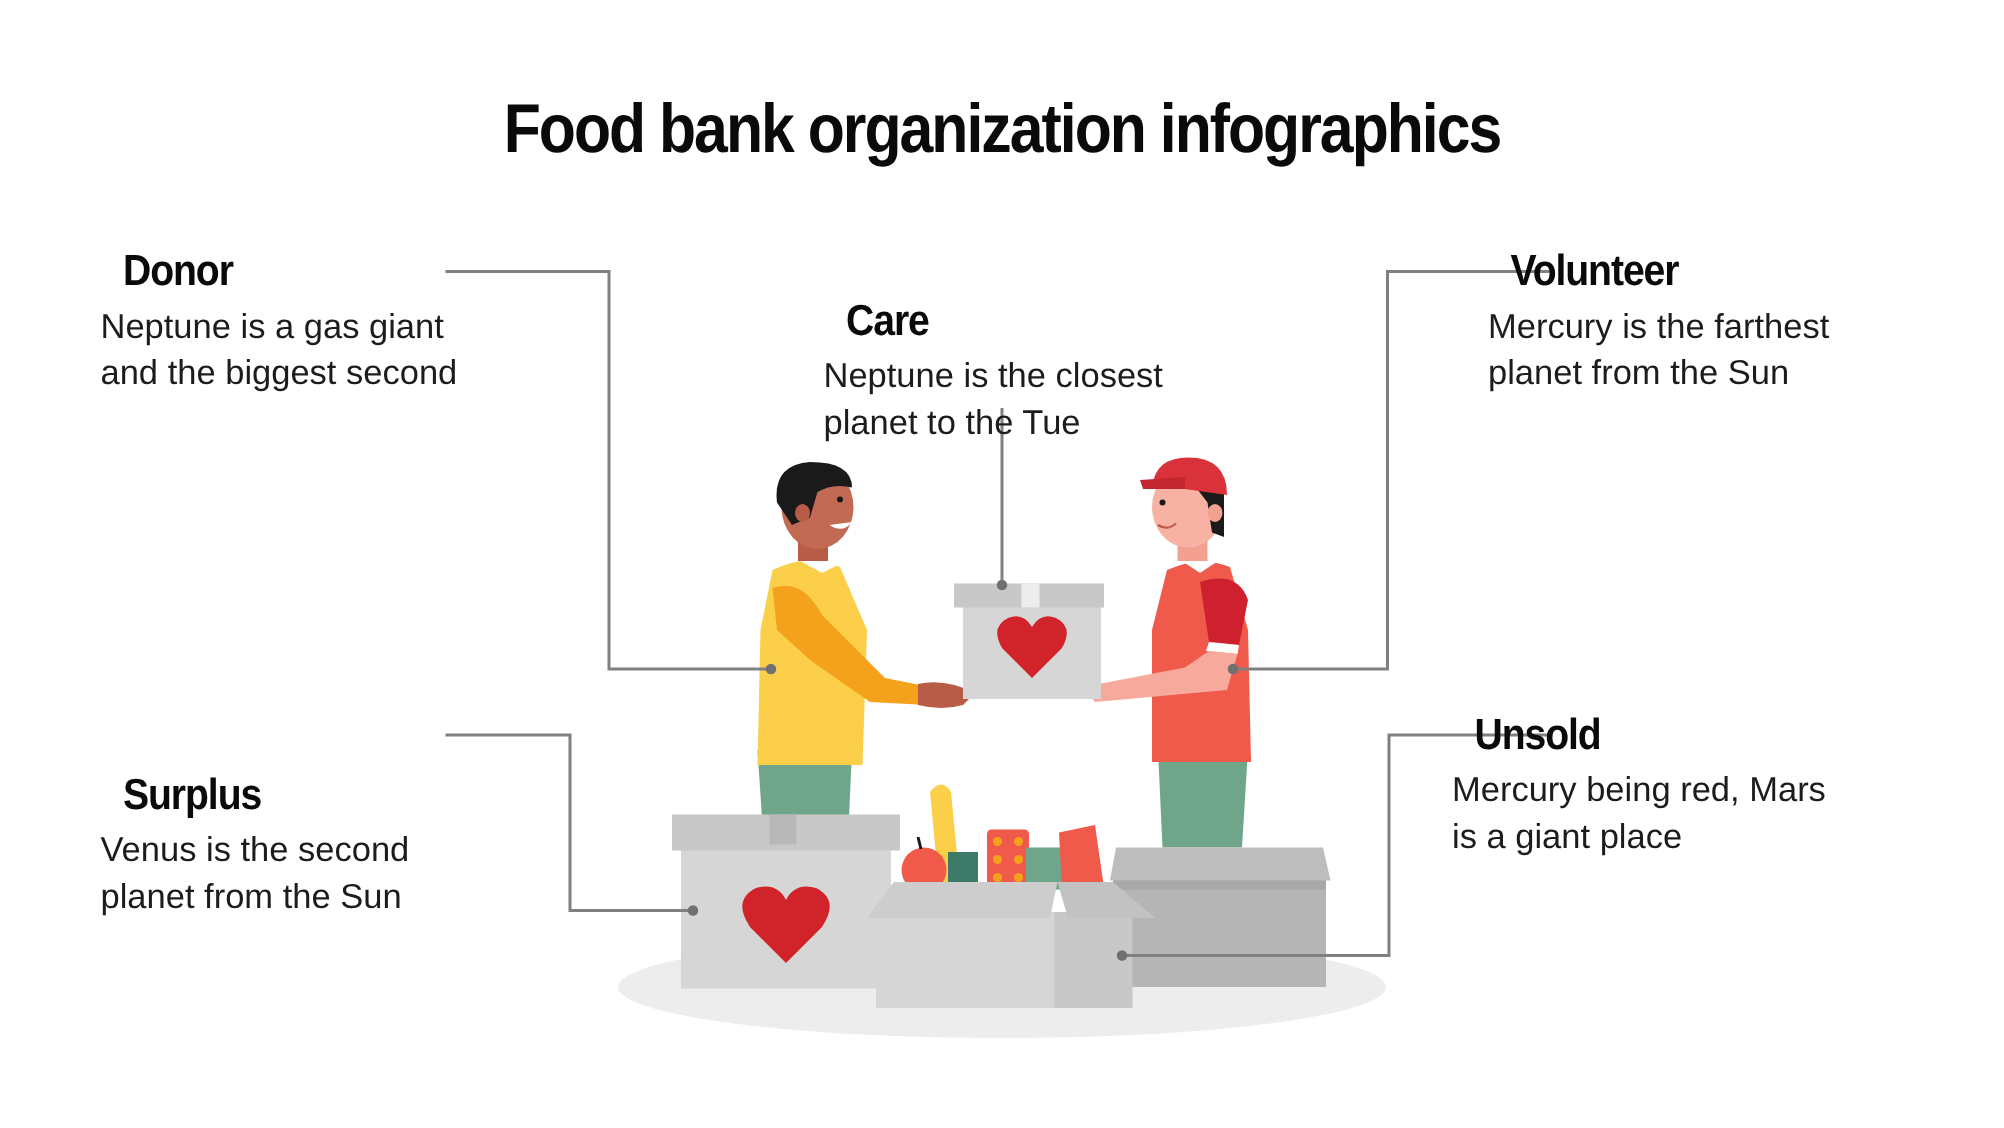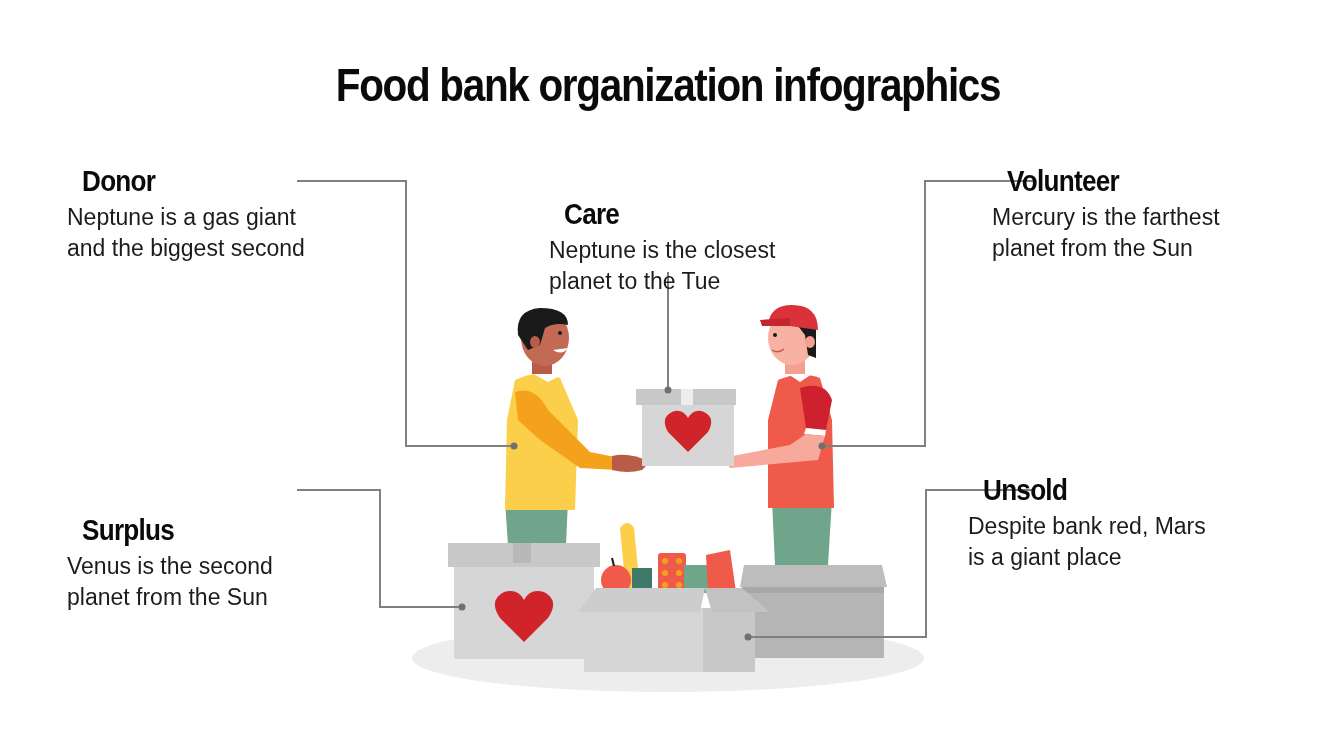--- a/index.html
+++ b/index.html
@@ -153,15 +153,15 @@
 </div>
 
 <div class="block" id="surplus">
   <div class="head">Surplus</div>
   <div class="desc">Venus is the second</div>
   <div class="desc">planet from the Sun</div>
 </div>
 
 <div class="block" id="unsold">
   <div class="head">Unsold</div>
-  <div class="desc">Despite bank red, Mars</div>
+  <div class="desc">Mercury being red, Mars</div>
   <div class="desc">is a giant place</div>
 </div>
 
 </body></html>

